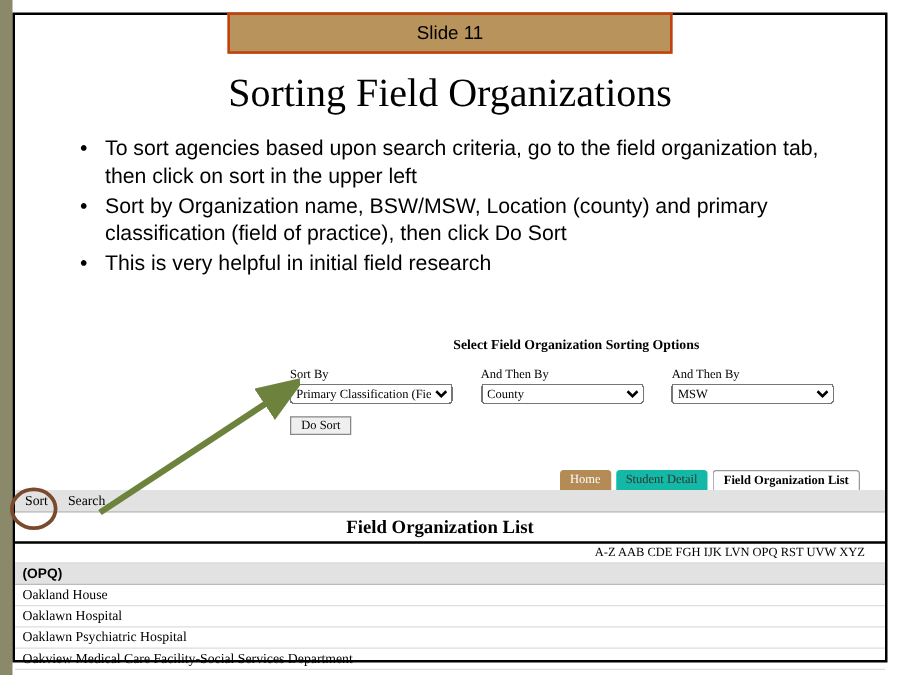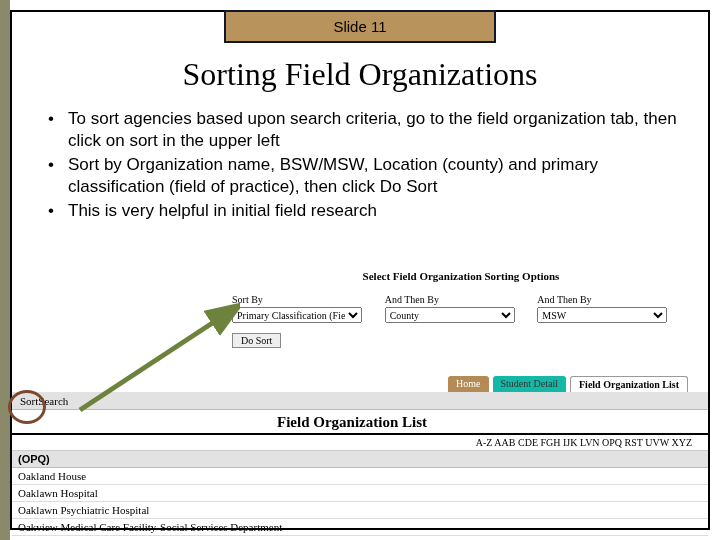--- a/index.html
+++ b/index.html
@@ -20,43 +20,43 @@
     position: absolute;
     top: 0; left: 0; bottom: 0;
     width: 10px;
     background: #8a8a6a;
   }
   .slide-label {
     position: absolute;
     top: 10px;
     left: 50%;
     transform: translateX(-50%);
-    width: 272px;
+    width: 356px;
     background: #b8935c;
-    border: 2px solid #0f172a;
+    border: 2px solid #c2410c;
     text-align: center;
     padding: 6px 0;
     font-size: 15px;
     font-weight: 500;
     color: #000;
     z-index: 5;
   }
   .slide-title {
     position: absolute;
     top: 56px;
     left: 0; right: 0;
     text-align: center;
     font-size: 32px;
     font-weight: 400;
     font-family: "Times New Roman", serif;
   }
   .bullets {
     position: absolute;
     top: 108px;
-    left: 56px;
+    left: 72px;
     right: 30px;
     font-size: 17px;
     line-height: 1.3;
   }
   .bullets li { list-style: none; position: relative; margin-bottom: 2px; padding-left: 12px; }
   .bullets li::before {
     content: "•";
     position: absolute;
     left: -8px;
     top: 0;
@@ -116,21 +116,21 @@
   .tab.active { border: 1px solid #999; border-bottom: none; font-weight: bold; }
   .gray-bar {
     background: #e2e2e2;
     height: 18px;
     border-bottom: 1px solid #bbb;
     display: flex;
     align-items: center;
     font-size: 11px;
     font-family: "Times New Roman", serif;
     padding-left: 8px;
-    gap: 0;
+    gap: 16px;
   }
   .gray-bar .sort-link { position: relative; }
   .fol-title-row {
     display: flex;
     justify-content: space-between;
     align-items: flex-end;
     padding: 4px 16px 2px 0;
     border-bottom: 2px solid #000;
     font-family: "Times New Roman", serif;
   }

